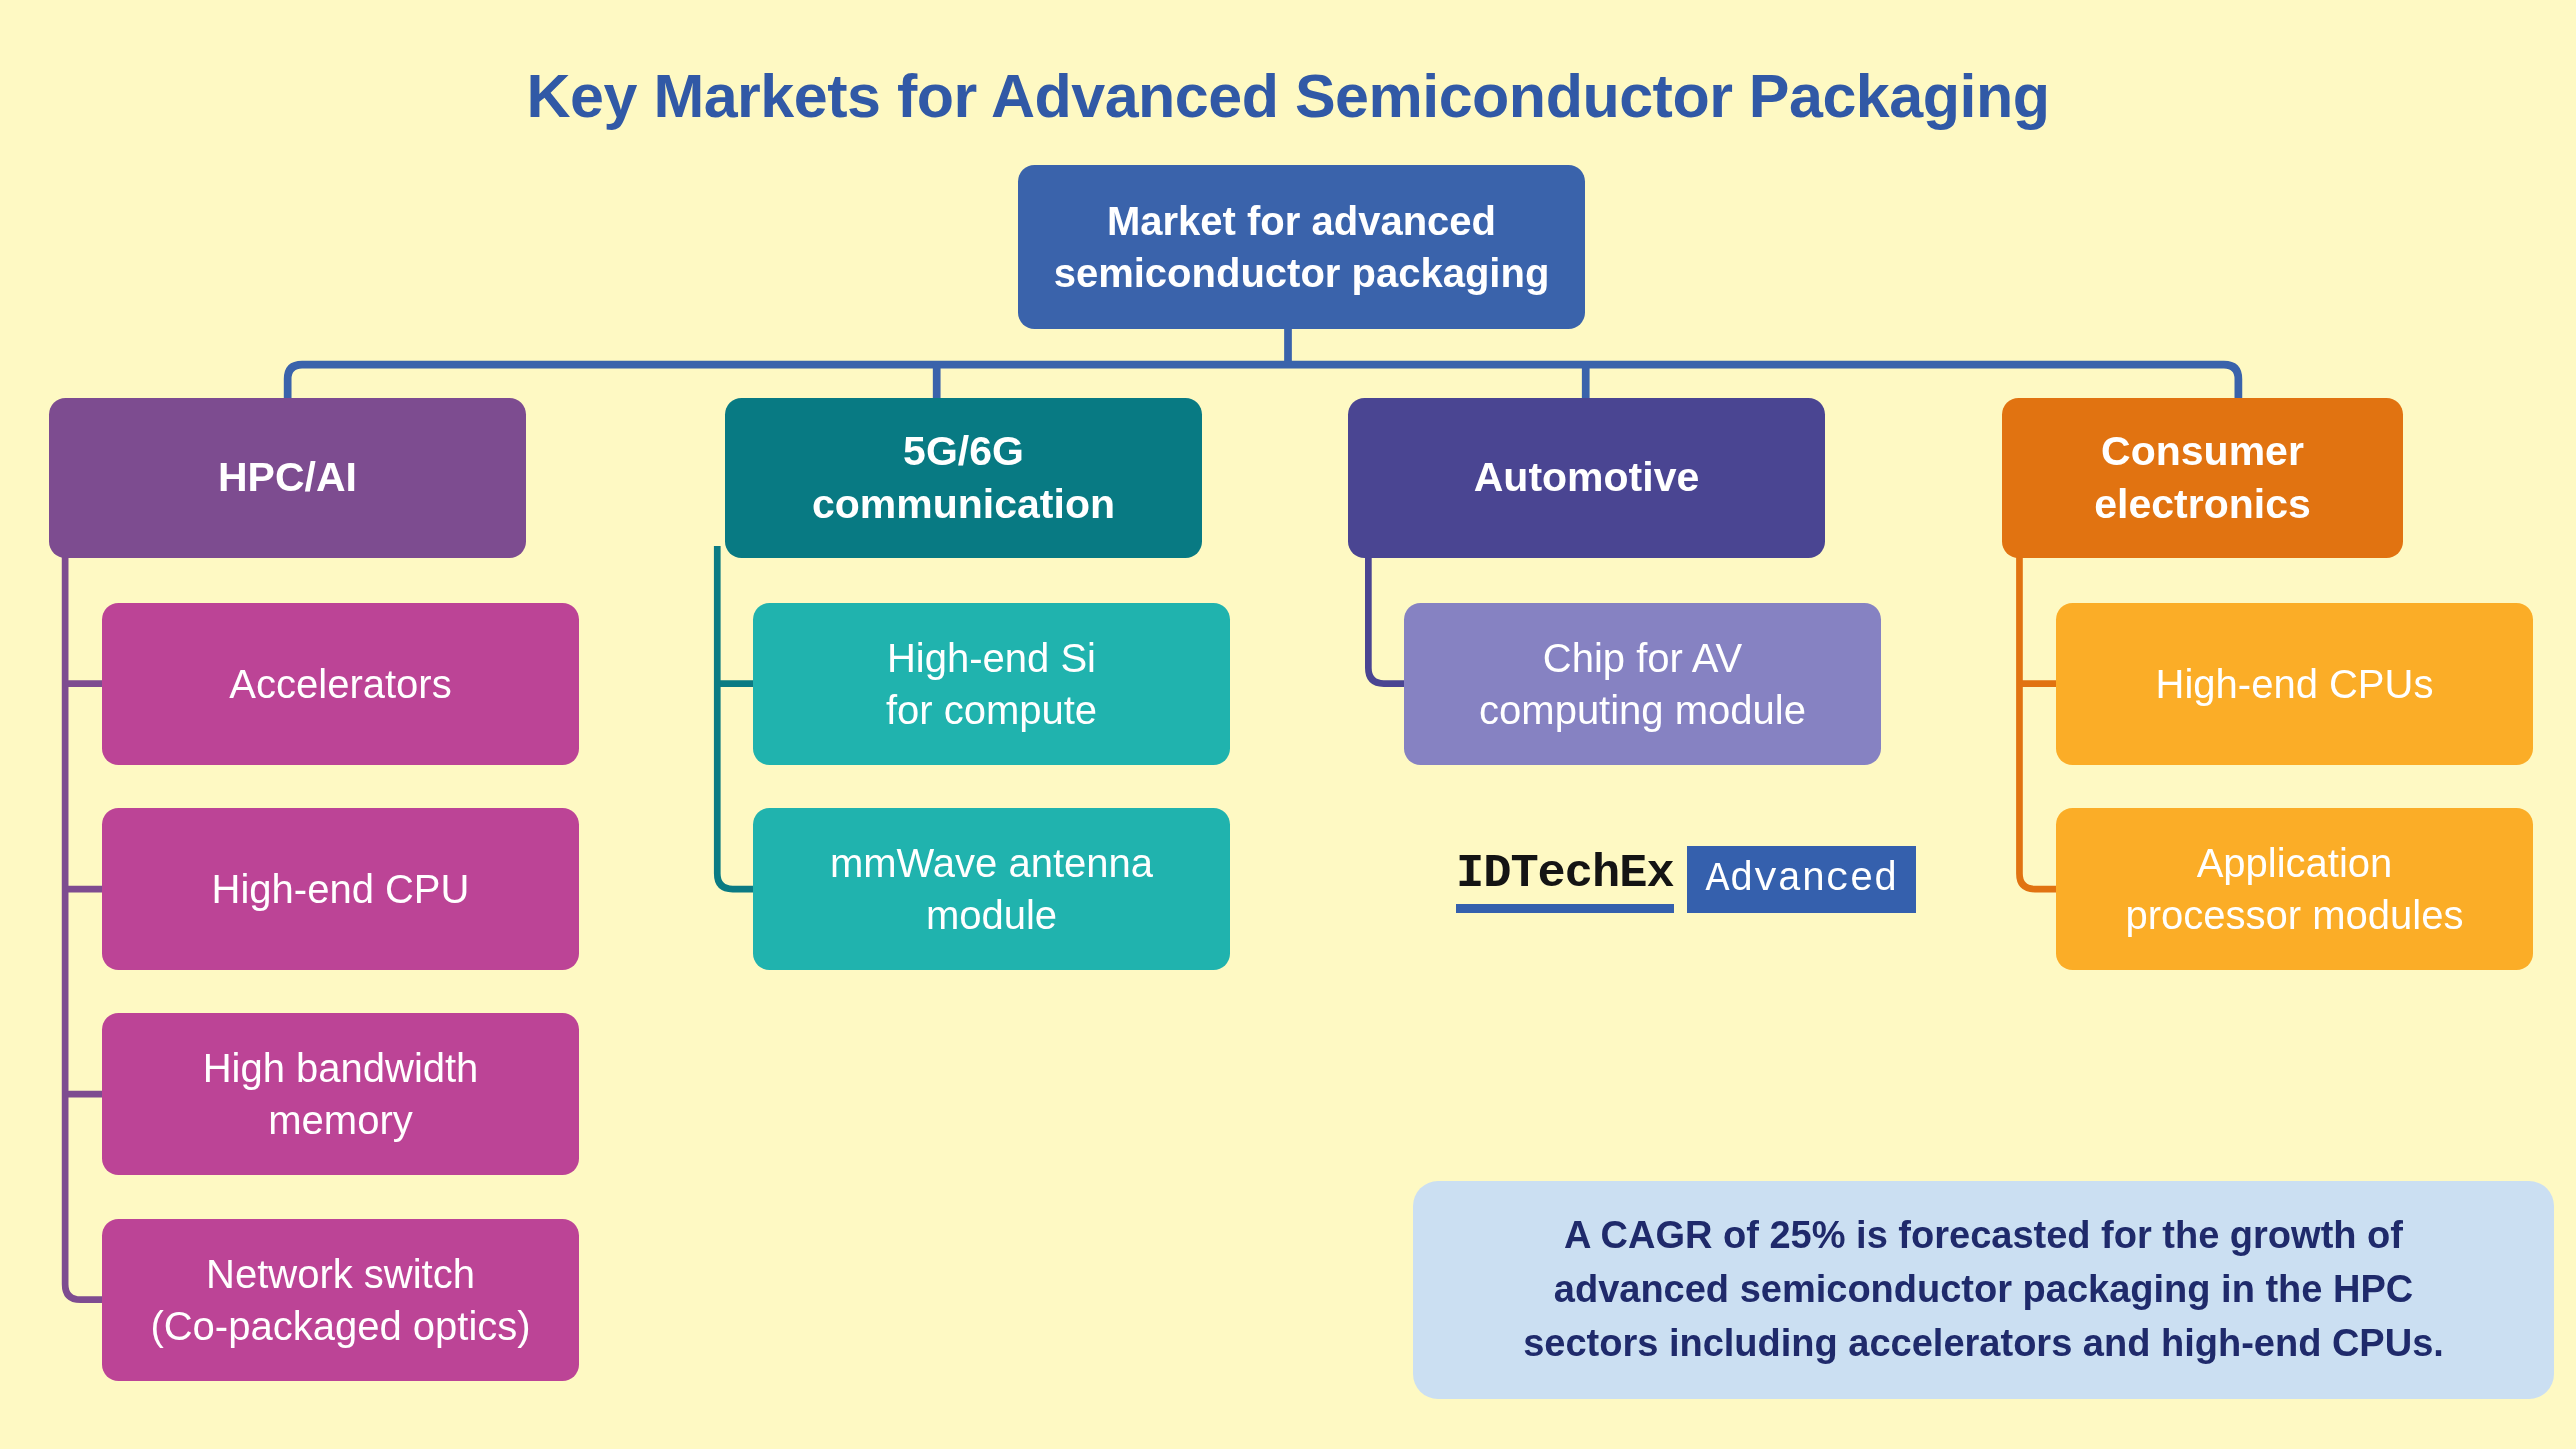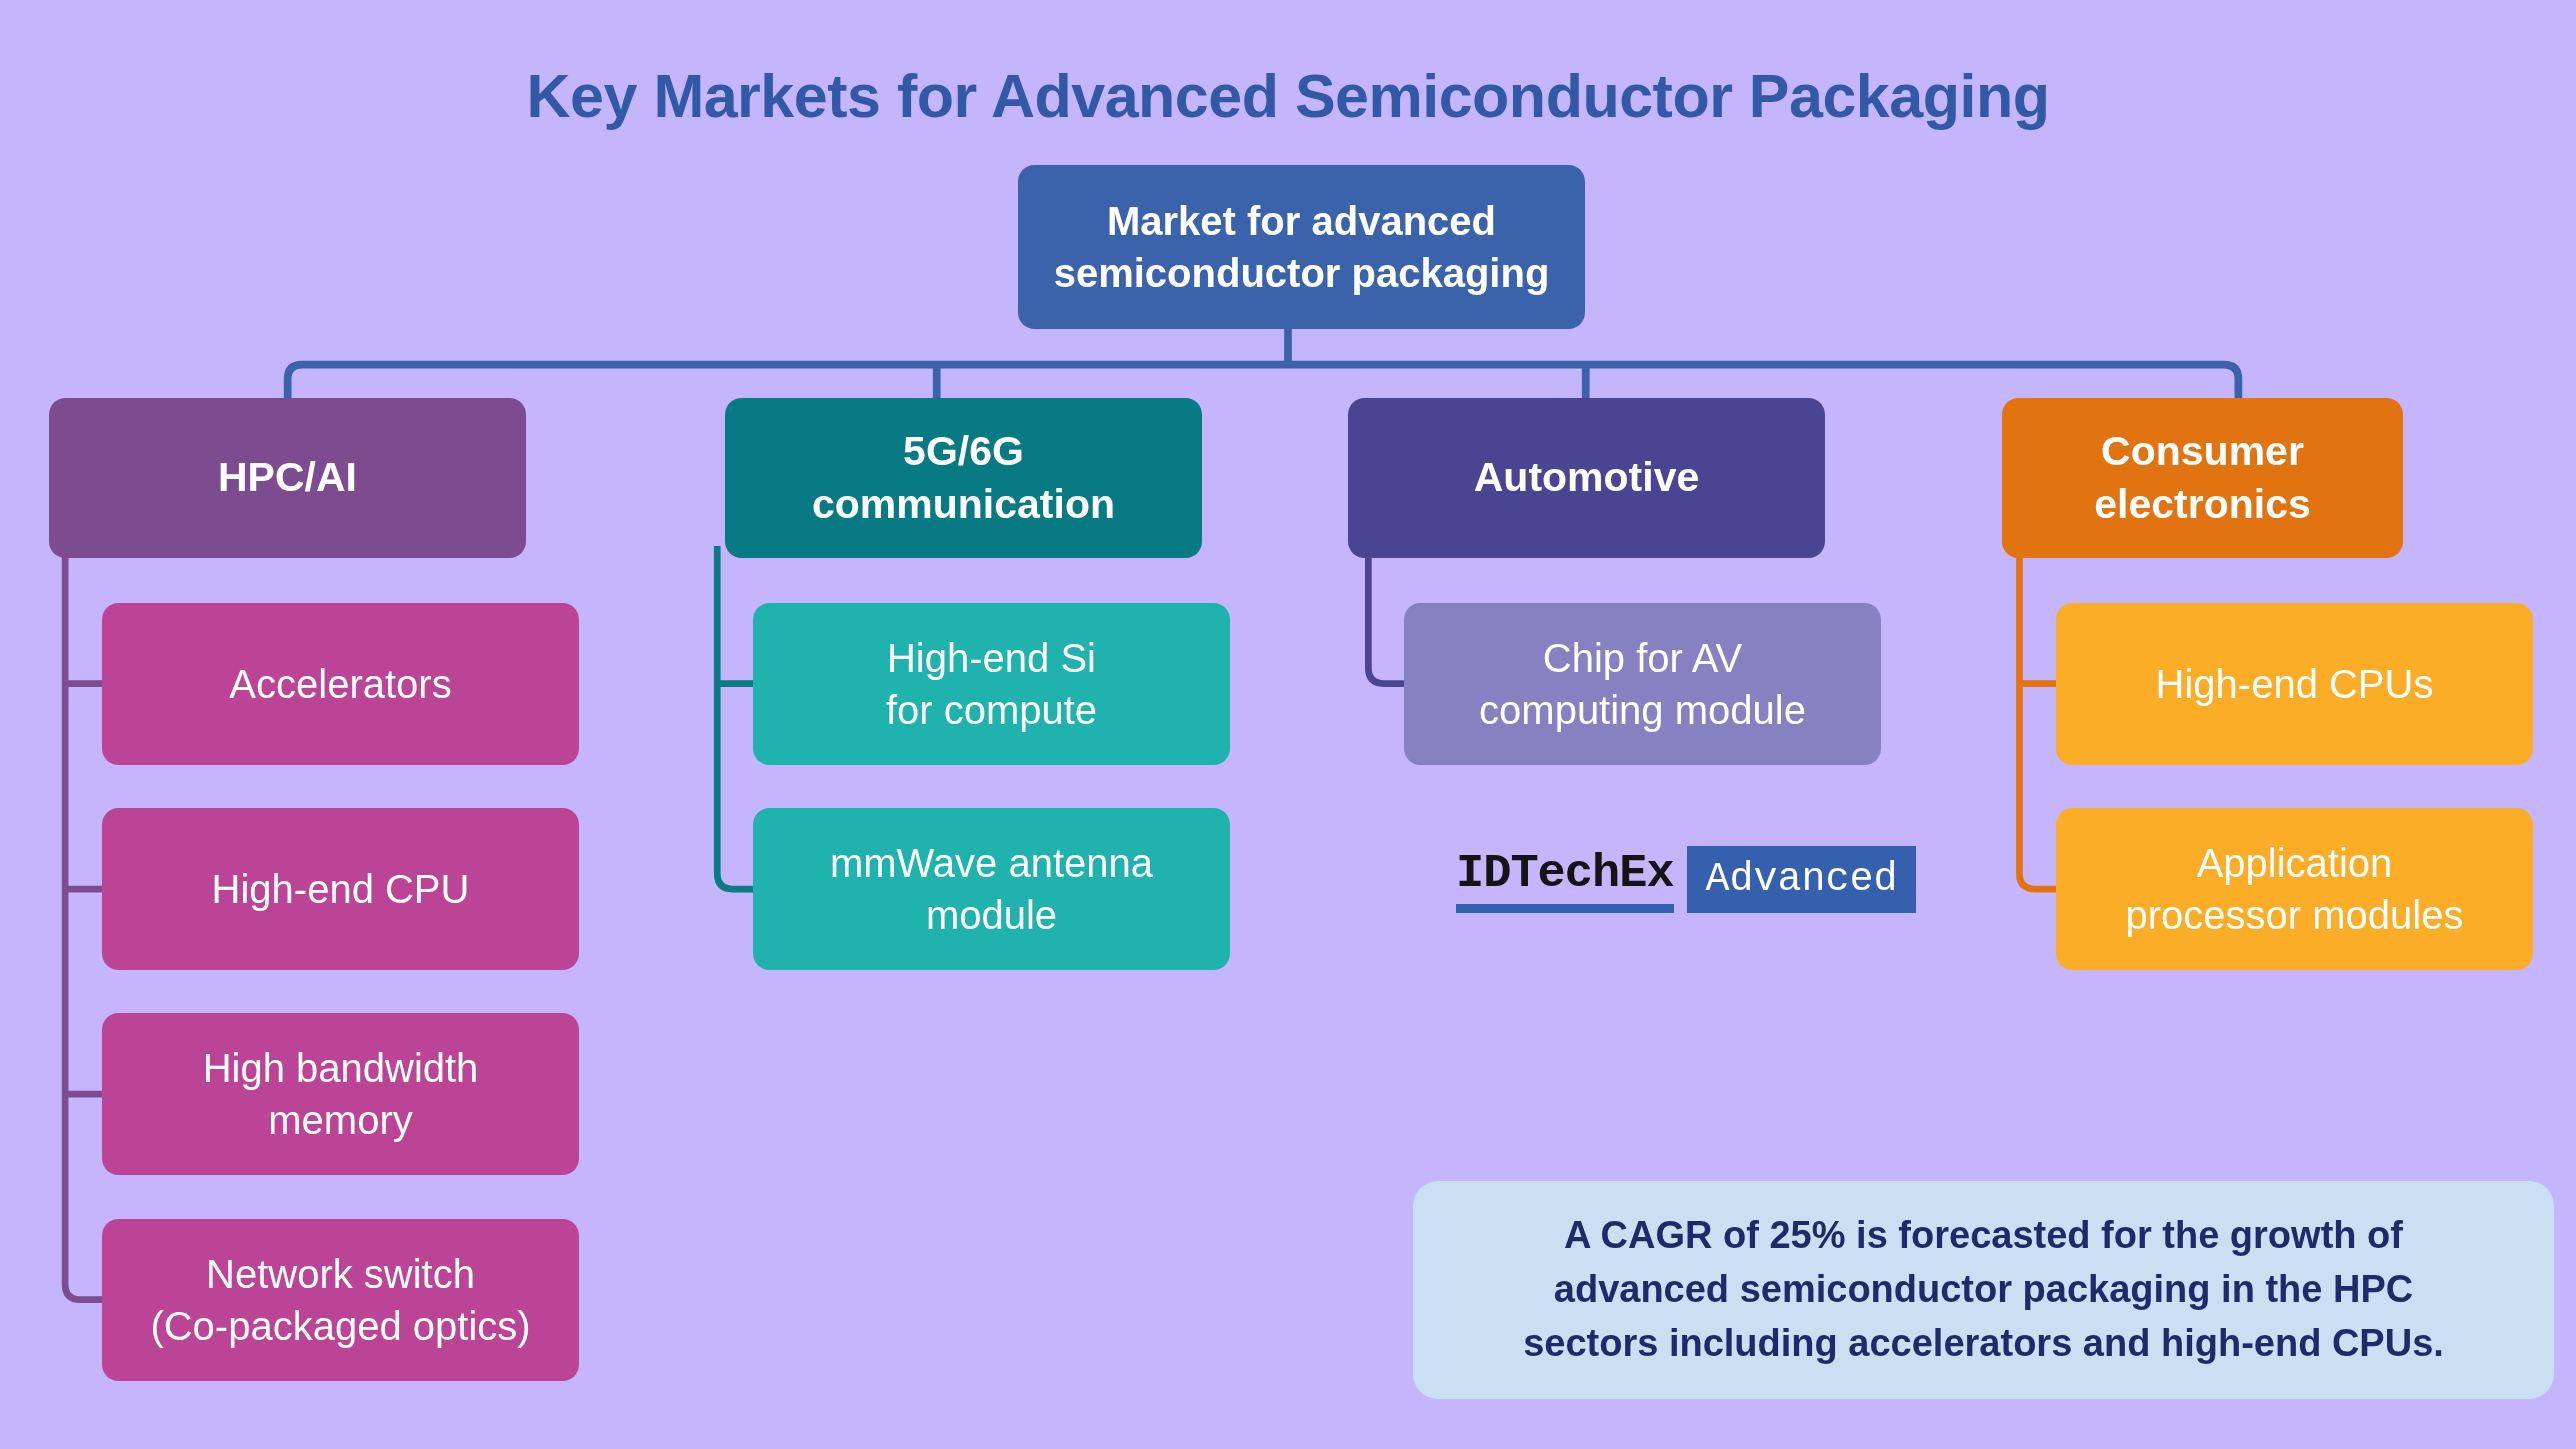--- a/index.html
+++ b/index.html
@@ -4,21 +4,21 @@
 <style>
   html, body {
     margin: 0;
     padding: 0;
     background: #ffffff;
   }
   #canvas {
     position: relative;
     width: 2576px;
     height: 1449px;
-    background: #c4b5fd;
+    background: #fef9c3;
     font-family: "Liberation Sans", sans-serif;
     overflow: hidden;
   }
   .title {
     position: absolute;
     left: 0;
     right: 0;
     top: 61px;
     margin: 0;
     text-align: center;

